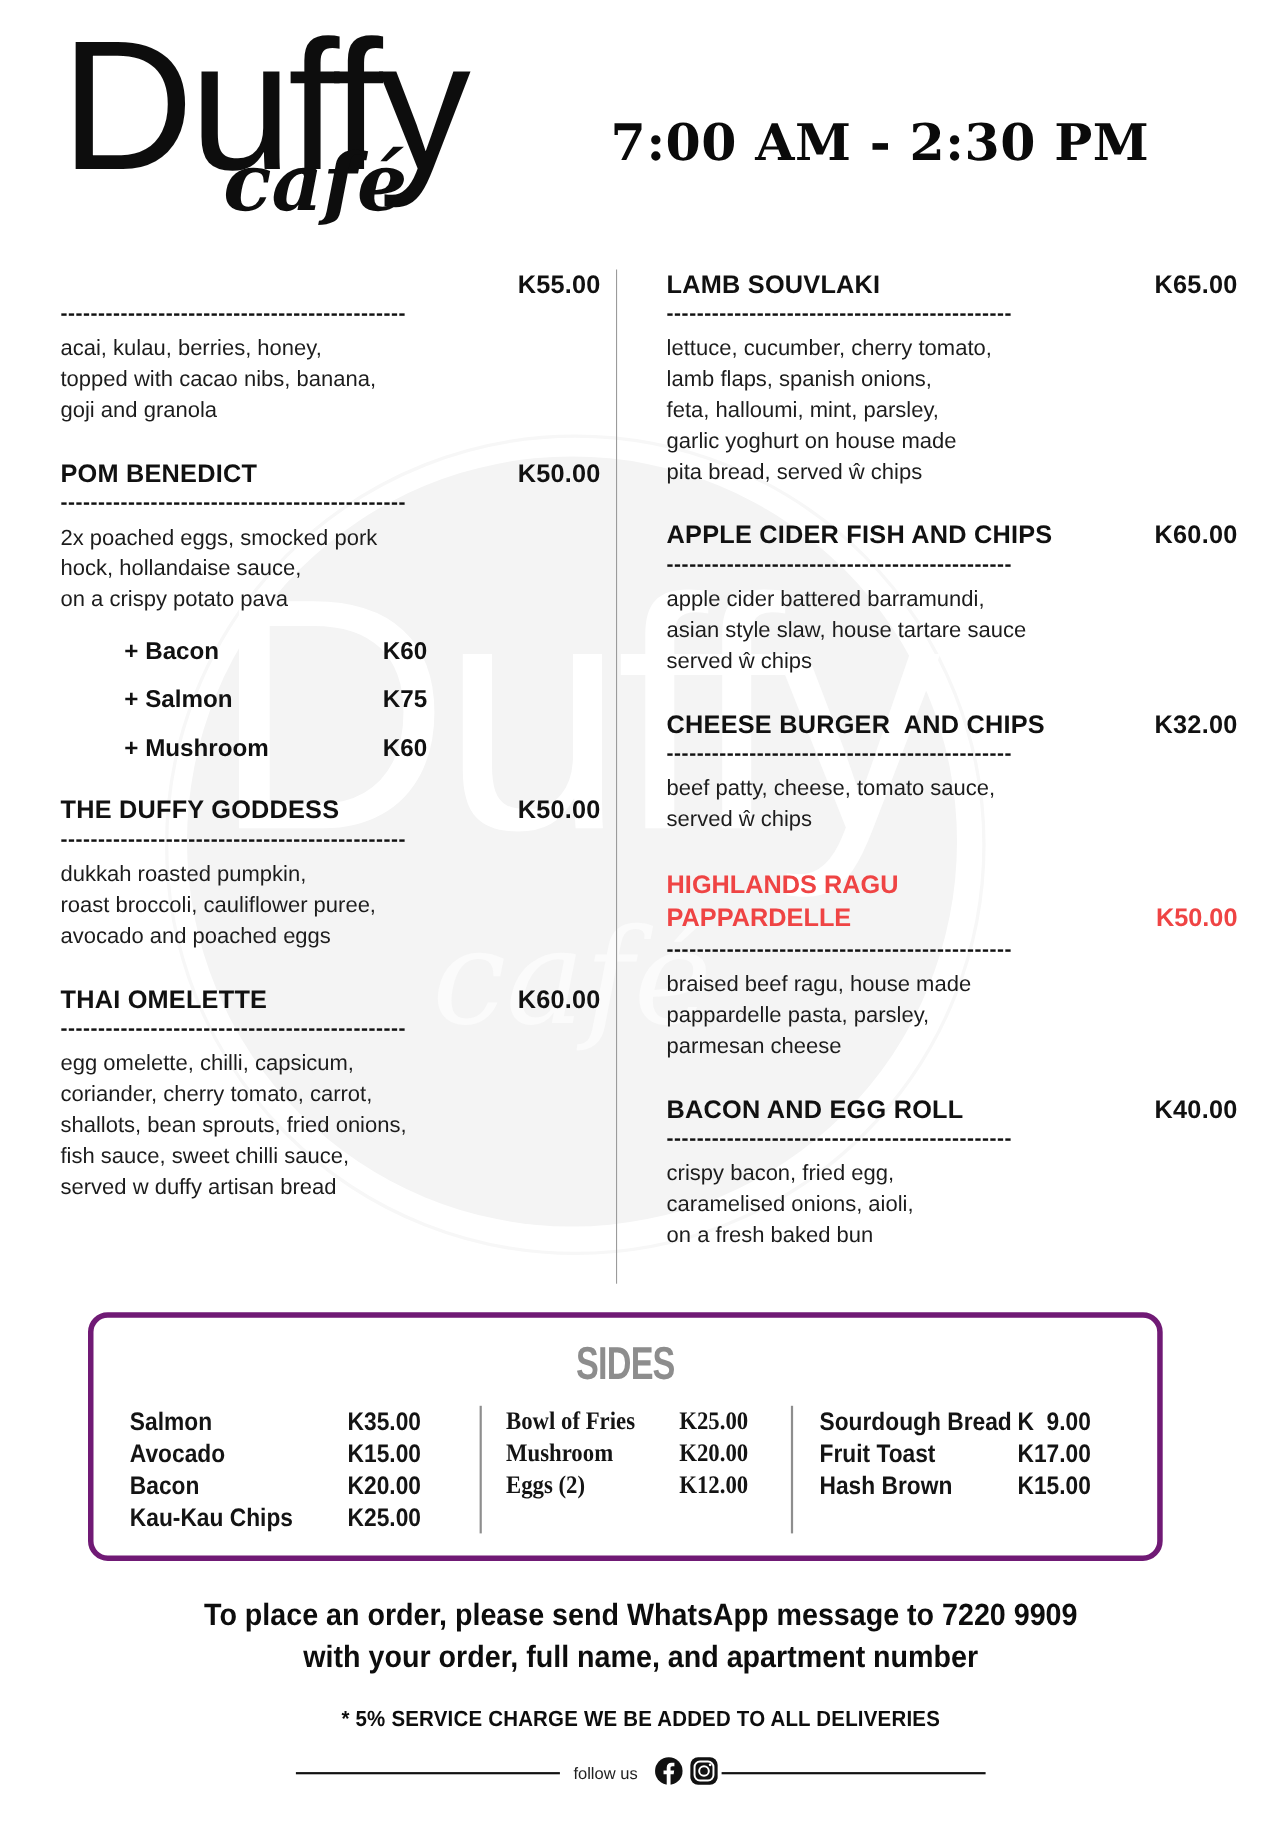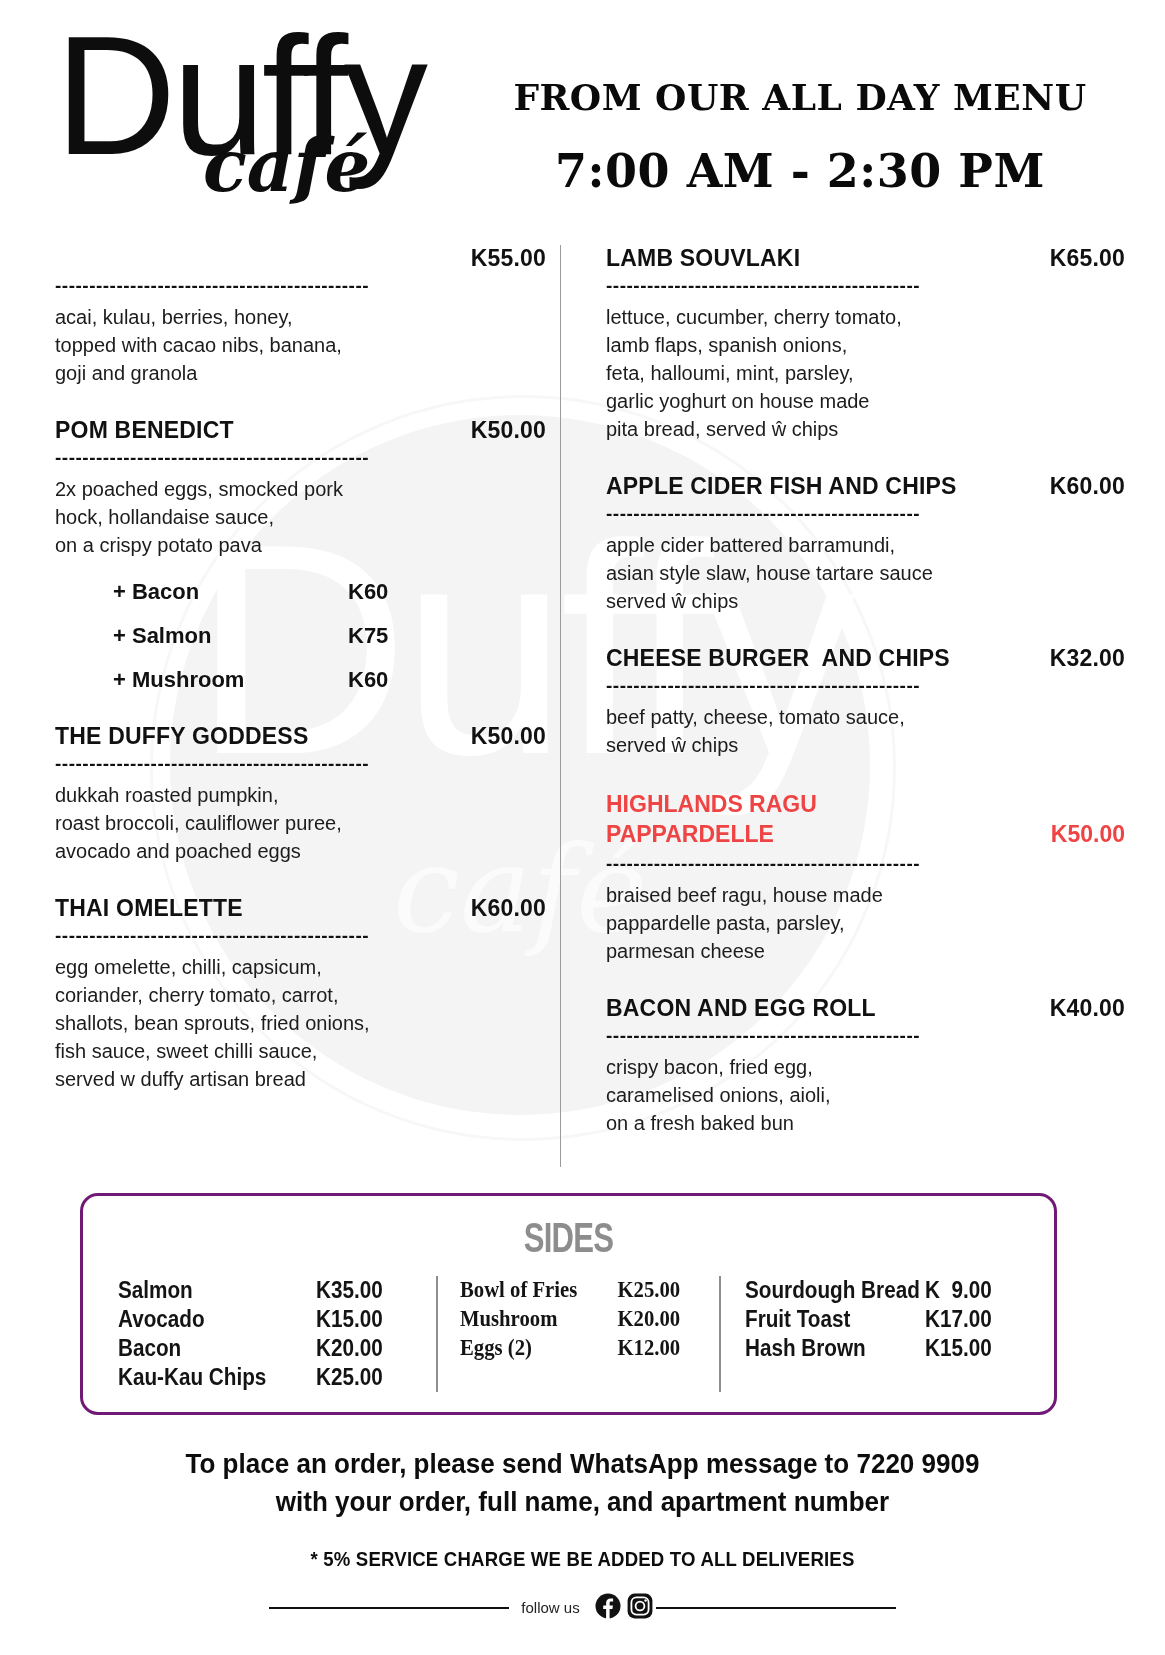--- a/index.html
+++ b/index.html
@@ -200,21 +200,21 @@
     margin-bottom: 18px;
     color: #111;
   }
   .addon-label { flex: 0 0 235px; }
   .addon-price { flex: 0 0 auto; }
 
   
   .sides-box {
     position: relative;
     margin: 26px 108px 0 80px;
-    border: 3px solid #701a75;
+    border: 5px solid #701a75;
     border-radius: 18px;
     padding: 18px 0 20px 0;
     background: transparent;
     z-index: 3;
   }
   .sides-title {
     text-align: center;
     font-family: "Liberation Sans Narrow", "Liberation Sans", sans-serif;
     font-weight: 700;
     font-size: 42px;
@@ -303,21 +303,20 @@
   <div class="watermark-sub">café</div>
 
   <div class="content">
 
     <div class="header">
       <div class="logo-wrap">
         <div class="logo-main">Duffy</div>
         <div class="logo-script">café</div>
       </div>
       <div class="header-right">
-        <div class="header-title">FROM OUR ALL DAY MENU</div>
         <div class="header-hours">7:00 AM - 2:30 PM</div>
       </div>
     </div>
 
     <div class="columns">
 
       <div class="col col-left">
 
         <div class="item">
           <div class="item-head">

